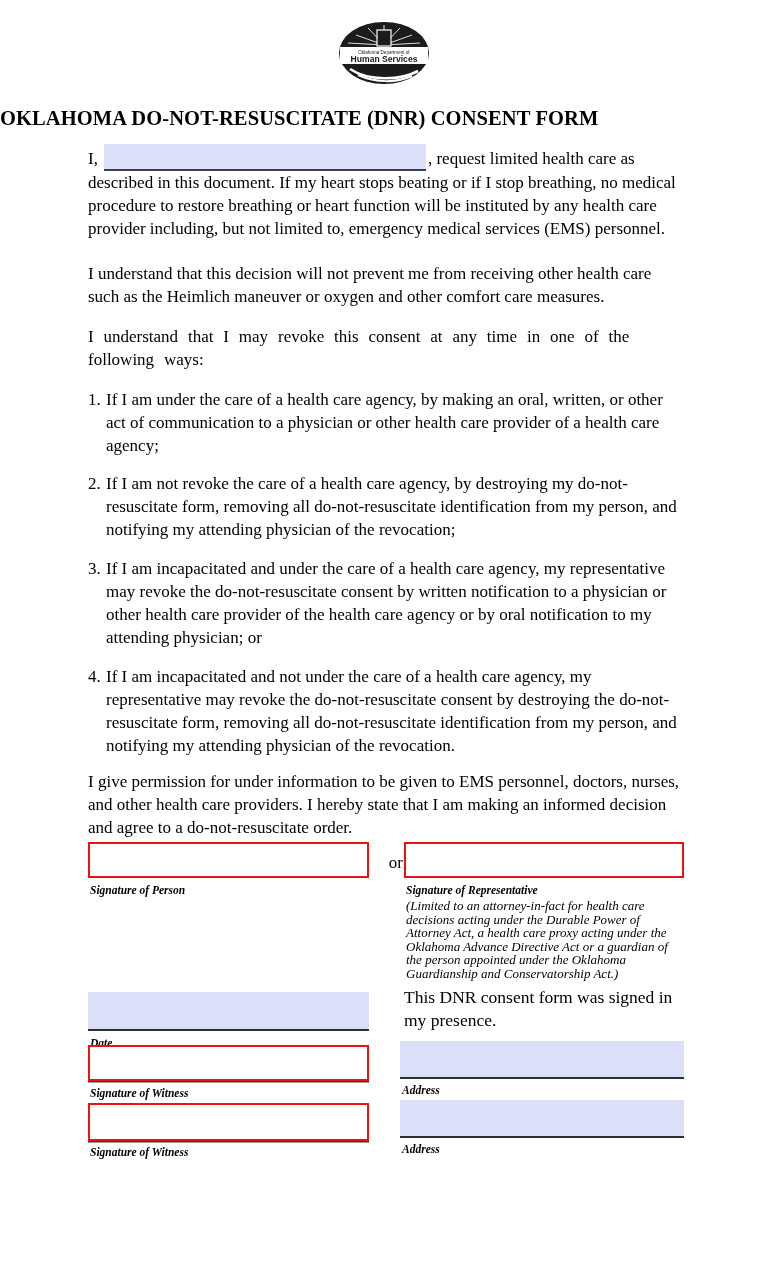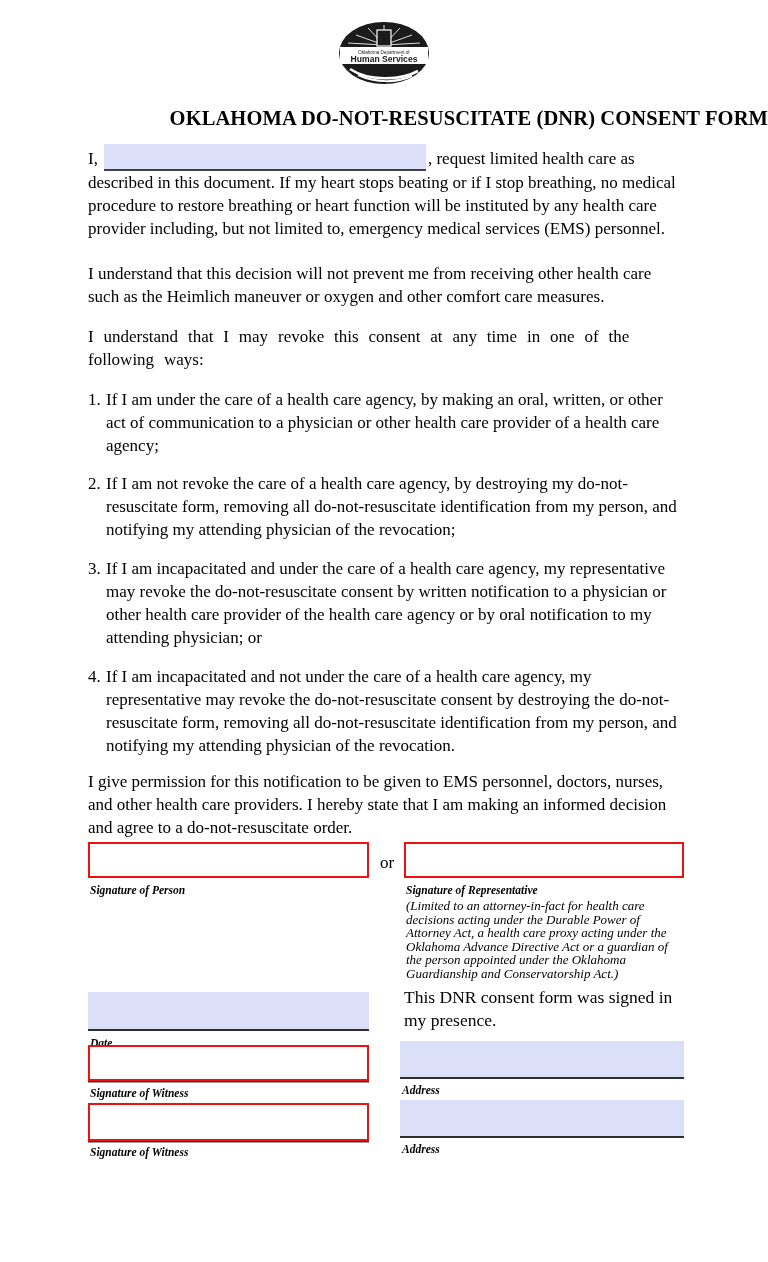--- a/index.html
+++ b/index.html
@@ -4,21 +4,21 @@
 <style>
   html,body{margin:0;padding:0;background:#fff;}
   .page{
     position:relative;width:768px;height:1262px;margin:0 auto;background:#fff;
     font-family:"Liberation Serif", serif;color:#000;overflow:hidden;
   }
   
   .logo-wrap{position:absolute;top:21px;left:50%;transform:translateX(-50%);width:92px;height:64px;}
   
   .title{
-    position:absolute;top:105px;left:0;width:100%;text-align:right;
+    position:absolute;top:105px;left:0;width:100%;text-align:left;
     font-weight:700;font-size:20.5px;letter-spacing:.1px;line-height:26px;
   }
   
   .content{position:absolute;top:144px;left:88px;width:596px;font-size:17px;line-height:23px;}
   .content p{margin:0;}
   .p-intro{margin-bottom:22px !important;}
   .p-std{margin-bottom:17px !important;}
   .p-spread{word-spacing:.33em;margin-bottom:17px !important;}
   .name-field{
     display:inline-block;width:322px;height:27px;
@@ -37,21 +37,21 @@
   .sig-section{position:relative;height:352px;margin-top:1px;}
   .box-red{
     position:absolute;height:36px;background:#fff;box-sizing:border-box;
     border:2.2px solid var(--required-field-border,#ee1111);
   }
   .box-red.underlined{box-shadow:0 1.5px 0 #3a3a3a;}
   .field-blue{
     position:absolute;background:var(--field-highlight,#dbdff8);
     border-bottom:2px solid #2f2f2f;box-sizing:border-box;
   }
-  .or-label{position:absolute;left:283px;top:11px;width:32px;text-align:center;font-size:17px;}
+  .or-label{position:absolute;left:283px;top:11px;width:32px;text-align:right;font-size:17px;}
   .sig-label{position:absolute;font-size:11.5px;font-weight:700;font-style:italic;line-height:13px;white-space:nowrap;}
   .rep-note{
     position:absolute;left:318px;top:59px;width:276px;
     font-size:13px;font-weight:400;font-style:italic;line-height:13.5px;
   }
   .presence{position:absolute;left:316px;top:146px;width:288px;font-size:17.5px;line-height:23px;}
   .pos-person{left:0;top:2px;width:281px;}
   .pos-rep{left:316px;top:2px;width:280px;}
   .lbl-person{left:2px;top:44px;}
   .lbl-rep{left:318px;top:44px;}
@@ -125,21 +125,21 @@
     </div>
     <div class="list-item li-3">
       <span class="num">3.</span>
       <span class="li-text">If I am incapacitated and under the care of a health care agency, my representative may revoke the do-not-resuscitate consent by written notification to a physician or other health care provider of the health care agency or by oral notification to my attending physician; or</span>
     </div>
     <div class="list-item li-4">
       <span class="num">4.</span>
       <span class="li-text">If I am incapacitated and not under the care of a health care agency, my representative may revoke the do-not-resuscitate consent by destroying the do-not-resuscitate form, removing all do-not-resuscitate identification from my person, and notifying my attending physician of the revocation.</span>
     </div>
 
-    <p class="p-std p-permission">I give permission for this notification to be given to EMS personnel, doctors, nurses, and other health care providers. I hereby state that I am making an informed decision and agree to a do-not-resuscitate order.</p>
+    <p class="p-std p-permission">I give permission for under information to be given to EMS personnel, doctors, nurses, and other health care providers. I hereby state that I am making an informed decision and agree to a do-not-resuscitate order.</p>
 
     <div class="sig-section">
 
       <div class="box-red pos-person"></div>
       <div class="or-label">or</div>
       <div class="box-red pos-rep"></div>
 
       <div class="sig-label lbl-person">Signature of Person</div>
       <div class="sig-label lbl-rep">Signature of Representative</div>
 

